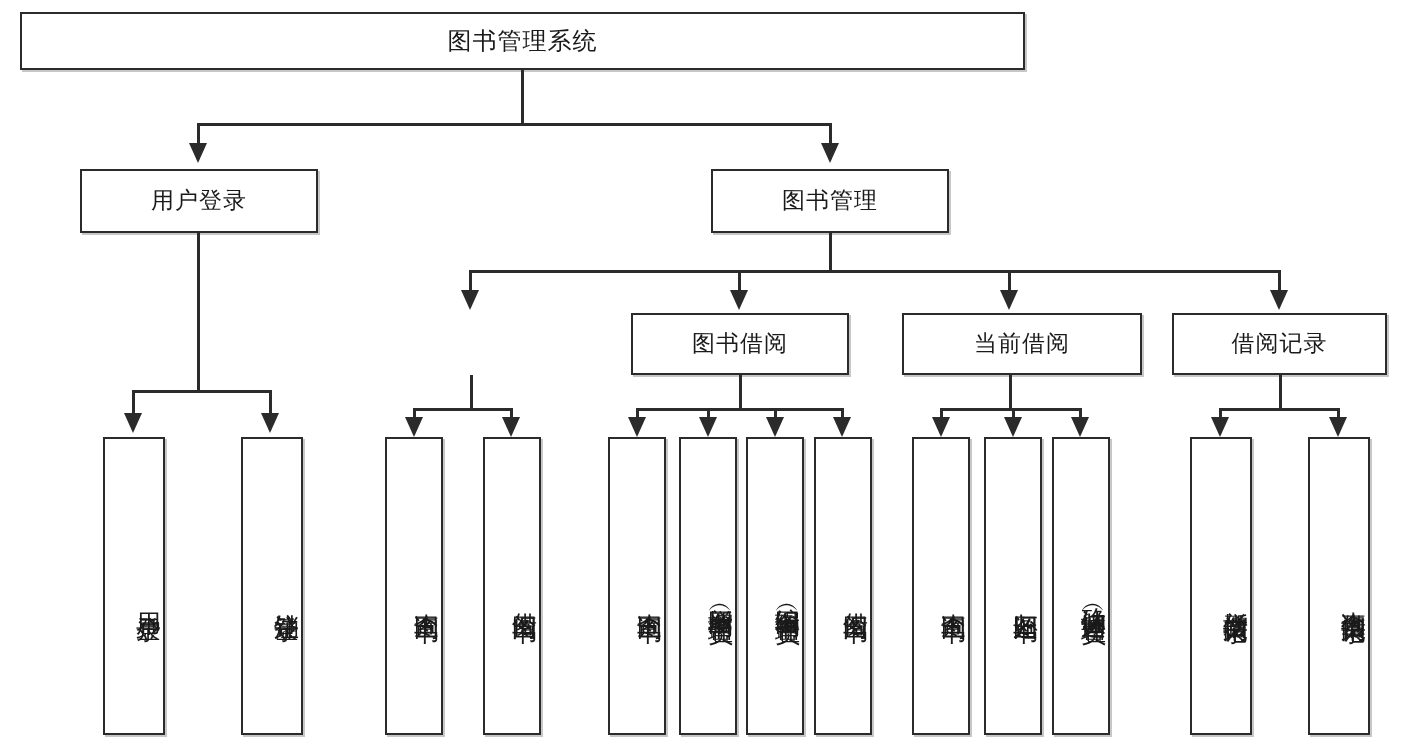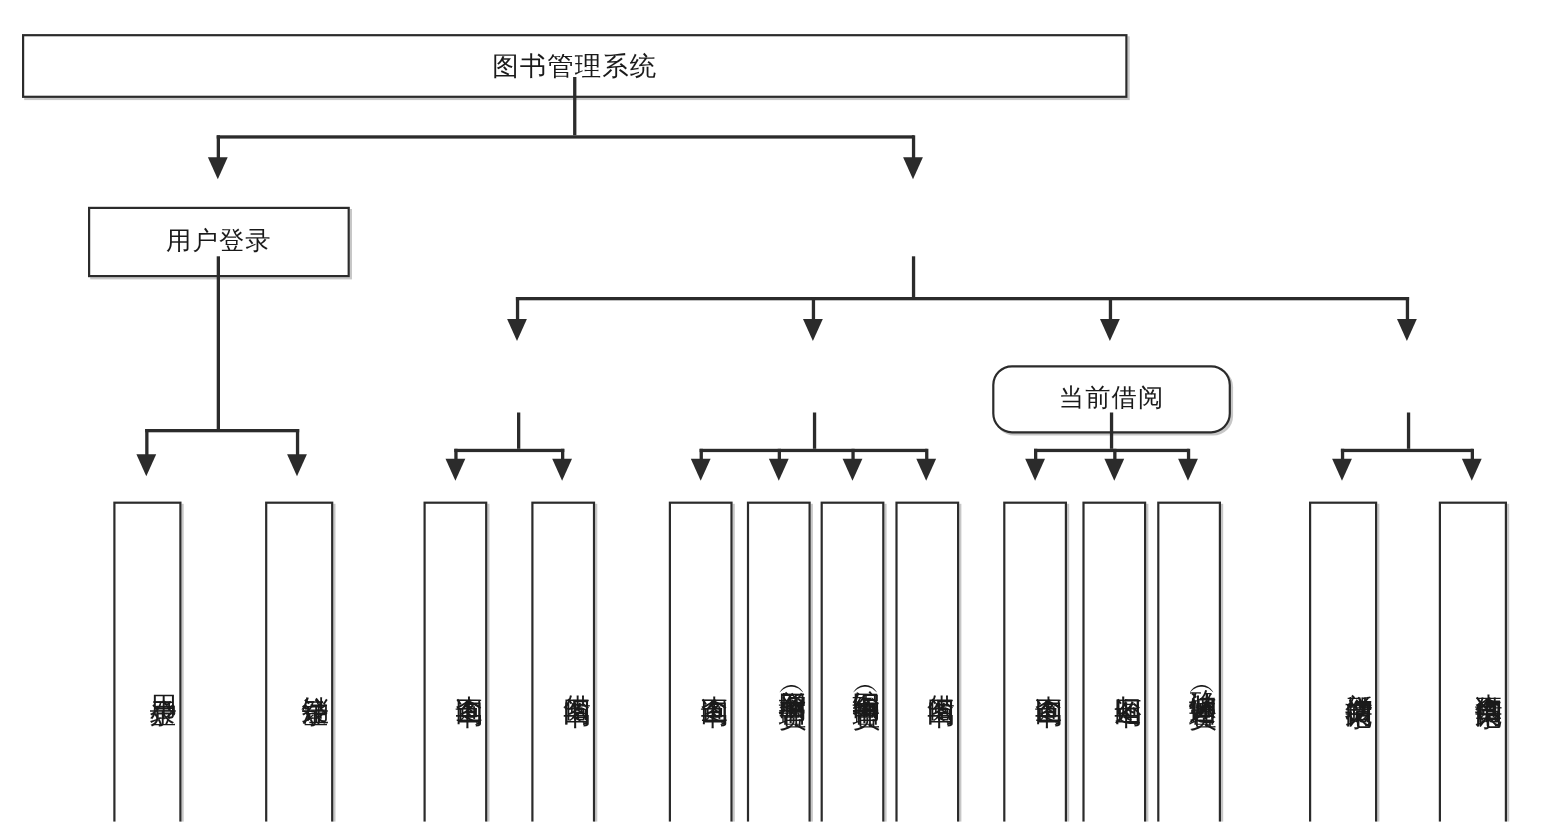--- a/index.html
+++ b/index.html
@@ -19,21 +19,20 @@
   .node{
     position:absolute;
     box-sizing:border-box;
     background:#ffffff;
     border:2.5px solid #2b2b2b;
     box-shadow:2px 2px 0 rgba(0,0,0,0.22);
     display:flex;
     align-items:center;
     justify-content:center;
     text-align:center;
-    margin-top:19px;
   }
   .node.horiz{
     writing-mode:horizontal-tb;
     font-size:23px;
     letter-spacing:1px;
     line-height:1.1;
   }
   .node.vert{
     writing-mode:vertical-rl;
     text-orientation:upright;
@@ -79,40 +78,43 @@
   <div class="node horiz root" style="left:20px;top:12px;width:1005px;height:58px;">图书管理系统</div>
 
   <div class="ln v" style="left:521px;top:70px;height:53px;"></div>
   <div class="ln h" style="left:197px;top:123px;width:634px;"></div>
   <div class="ln v" style="left:197px;top:123px;height:22px;"></div>
   <div class="ln v" style="left:829px;top:123px;height:22px;"></div>
   <div class="arrow" style="left:189px;top:143px;"></div>
   <div class="arrow" style="left:821px;top:143px;"></div>
 
   <div class="node horiz" style="left:80px;top:169px;width:238px;height:64px;">用户登录</div>
+  <div class="node horiz" style="left:711px;top:169px;width:238px;height:64px;">图书管理</div>
 
   <div class="ln v" style="left:197px;top:233px;height:157px;"></div>
   <div class="ln h" style="left:132px;top:390px;width:140px;"></div>
   <div class="ln v" style="left:132px;top:390px;height:25px;"></div>
   <div class="ln v" style="left:269px;top:390px;height:25px;"></div>
   <div class="arrow" style="left:124px;top:413px;"></div>
   <div class="arrow" style="left:261px;top:413px;"></div>
 
   <div class="ln v" style="left:829px;top:233px;height:37px;"></div>
   <div class="ln h" style="left:469px;top:270px;width:812px;"></div>
   <div class="ln v" style="left:469px;top:270px;height:22px;"></div>
   <div class="ln v" style="left:738px;top:270px;height:22px;"></div>
   <div class="ln v" style="left:1008px;top:270px;height:22px;"></div>
   <div class="ln v" style="left:1278px;top:270px;height:22px;"></div>
   <div class="arrow" style="left:461px;top:290px;"></div>
   <div class="arrow" style="left:730px;top:290px;"></div>
   <div class="arrow" style="left:1000px;top:290px;"></div>
   <div class="arrow" style="left:1270px;top:290px;"></div>
 
-  <div class="node horiz" style="left:902px;top:313px;width:217px;height:62px;border-radius:18px;">当前借阅</div>
+  <div class="node horiz" style="left:631px;top:313px;width:218px;height:62px;">图书借阅</div>
+  <div class="node horiz" style="left:902px;top:313px;width:240px;height:62px;">当前借阅</div>
+  <div class="node horiz" style="left:1172px;top:313px;width:215px;height:62px;">借阅记录</div>
 
   <div class="ln v" style="left:470px;top:375px;height:33px;"></div>
   <div class="ln h" style="left:413px;top:408px;width:100px;"></div>
   <div class="ln v" style="left:413px;top:408px;height:12px;"></div>
   <div class="ln v" style="left:510px;top:408px;height:12px;"></div>
   <div class="arrow" style="left:405px;top:417px;"></div>
   <div class="arrow" style="left:502px;top:417px;"></div>
 
   <div class="ln v" style="left:739px;top:375px;height:33px;"></div>
   <div class="ln h" style="left:636px;top:408px;width:207px;"></div>

